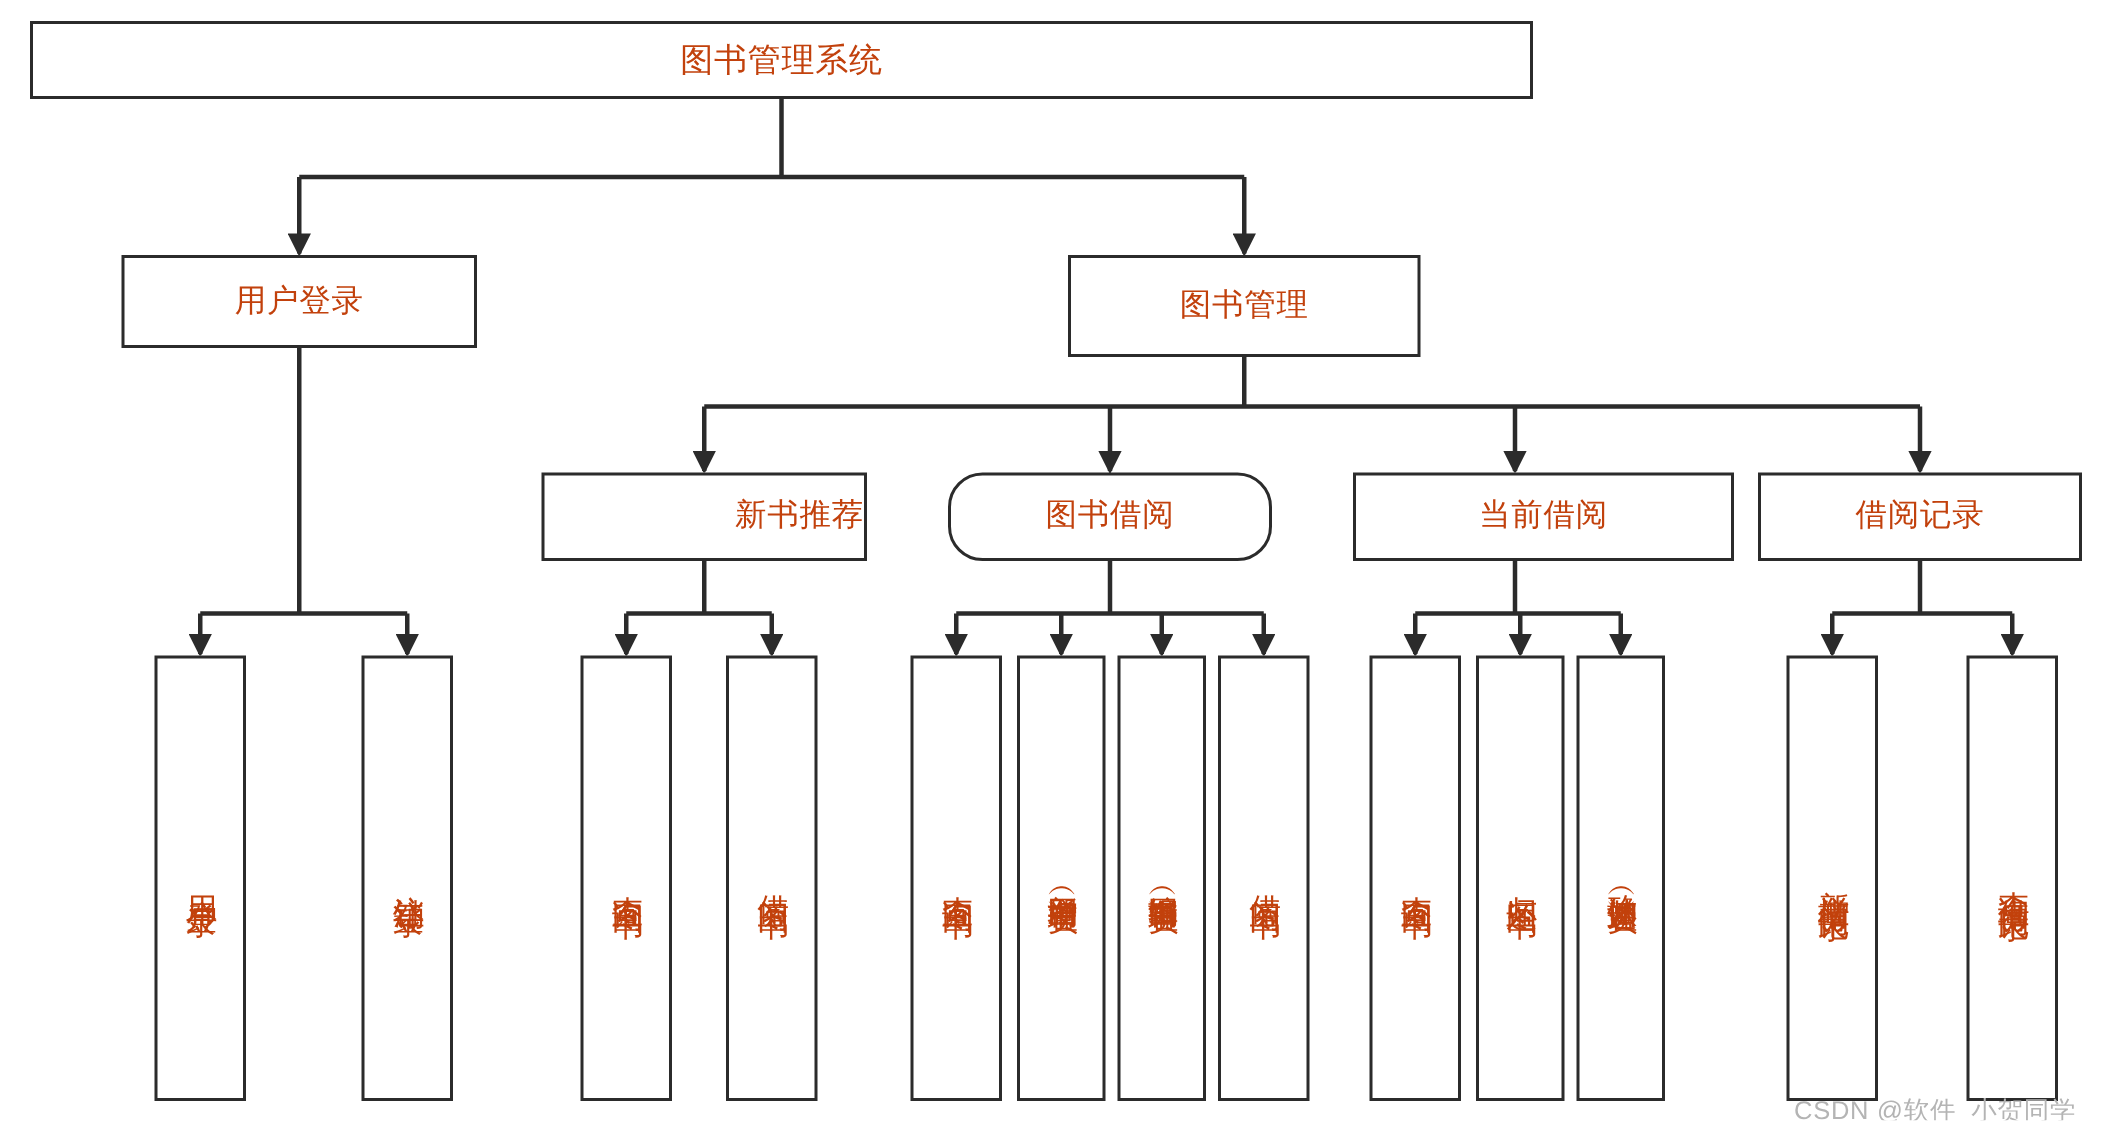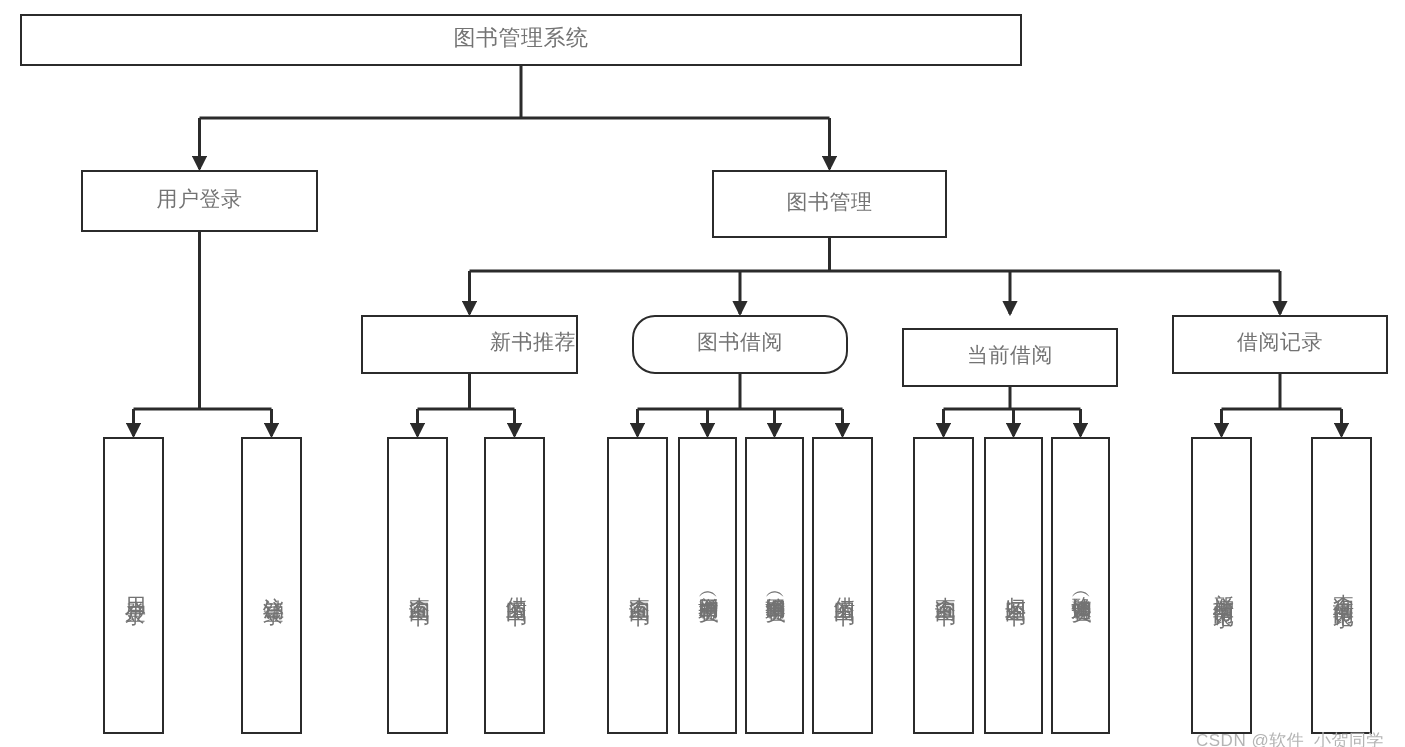--- a/index.html
+++ b/index.html
@@ -24,26 +24,25 @@
     top: 0;
     width: 1405px;
     height: 747px;
     pointer-events: none;
   }
   .node {
     position: absolute;
     box-sizing: border-box;
     border: 2.5px solid #2b2b2b;
     background: #ffffff;
-    color: #737373;
+    color: #c2410c;
     display: flex;
     align-items: center;
     justify-content: center;
     text-align: center;
-    font-family: Liberation Mono, monospace;
   }
   .node .label {
     display: block;
     line-height: 1.15;
     white-space: nowrap;
   }
   
   .node.horiz .label {
     font-size: 21px;
     letter-spacing: 0.5px;
@@ -134,21 +133,21 @@
   <div class="node horiz" id="n-book-manage" style="left:712px;top:170px;width:235px;height:68px;">
     <span class="label">图书管理</span>
   </div>
 
   <div class="node horiz" id="n-new-book-rec" style="left:361px;top:315px;width:217px;height:59px;justify-content:flex-end;">
     <span class="label">新书推荐</span>
   </div>
   <div class="node horiz" id="n-book-borrow" style="left:632px;top:315px;width:216px;height:59px;border-radius:23px;">
     <span class="label">图书借阅</span>
   </div>
-  <div class="node horiz" id="n-current-borrow" style="left:902px;top:315px;width:216px;height:59px;margin-top:13px;">
+  <div class="node horiz" id="n-current-borrow" style="left:902px;top:315px;width:254px;height:59px;">
     <span class="label">当前借阅</span>
   </div>
   <div class="node horiz" id="n-borrow-record" style="left:1172px;top:315px;width:216px;height:59px;">
     <span class="label">借阅记录</span>
   </div>
 
   <div class="node vert" id="n-leaf-user-login" style="left:103px;top:437px;width:61px;height:297px;">
     <span class="label">用户登录</span>
   </div>
   <div class="node vert" id="n-leaf-user-logout" style="left:241px;top:437px;width:61px;height:297px;">

